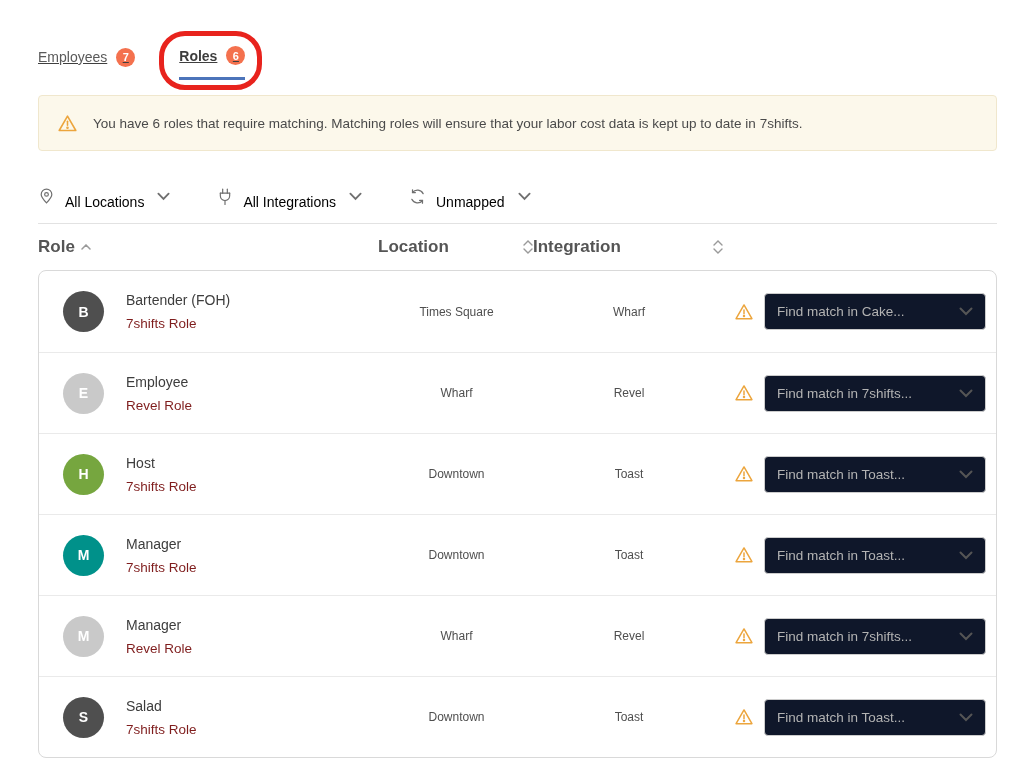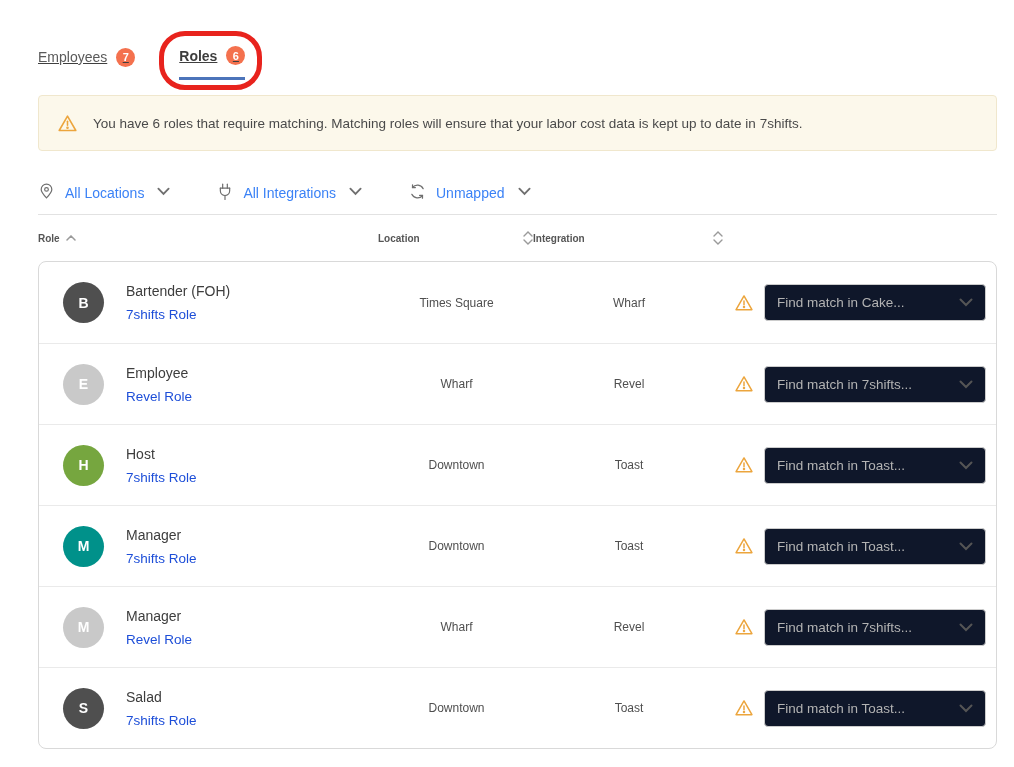--- a/index.html
+++ b/index.html
@@ -24,40 +24,40 @@
 
   
   .banner { margin-top:15px; width:959px; background:#fcf8eb; border:1px solid #f0e7cd;
             border-radius:4px; height:56px; display:flex; align-items:center; padding:0 18px; }
   .banner-text { font-size:13.5px; color:#4a4a4a; margin-left:15px; }
 
   
   .filters { margin-top:31px; display:flex; align-items:center; }
   .filter { display:flex; align-items:center; cursor:pointer; margin-right:47px; }
   .filter .f-icon { display:flex; color:#6f6f6f; }
-  .filter .f-label { font-size:14px; color:#3b82f6; margin:3px 13px 0 10px; }
+  .filter .f-label { font-size:14px; color:#000000; margin:12px 13px 0 10px; }
   .divider { margin-top:13px; width:959px; border-top:1px solid #e2e2e2; }
 
   
   .grid { display:grid; grid-template-columns:340px 155px 190px 40px 1fr; align-items:center; }
   .thead { width:959px; height:46px; }
-  .th { font-size:10px; font-weight:700; color:#555; display:flex; align-items:center; gap:6px; }
+  .th { font-size:17px; font-weight:700; color:#555; display:flex; align-items:center; gap:6px; }
   .th-center { justify-content:space-between; }
   .sort { display:flex; flex-direction:column; line-height:0; color:#9a9a9a; }
 
   
   .card { width:959px; border:1px solid #d9d9d9; border-radius:8px; overflow:hidden; background:#fff; }
   .row { height:81px; }
   .row + .row { border-top:1px solid #eaeaea; }
   .role-cell { display:flex; align-items:center; padding-left:24px; }
   .avatar { width:41px; height:41px; border-radius:50%; color:#fff; font-size:14px; font-weight:700;
             display:flex; align-items:center; justify-content:center; flex:0 0 41px; }
   .who { margin-left:22px; }
   .who .name { font-size:14px; font-weight:400; color:#3d3d3d; }
-  .who .sub { font-size:13.5px; color:#1d4ed8; margin-top:8px; }
+  .who .sub { font-size:13.5px; color:#7f1d1d; margin-top:8px; }
   .cell-center { text-align:center; font-size:12px; color:#4f4f4f; }
   .warn-cell { display:flex; justify-content:center; }
   .select-cell { padding-right:13px; display:flex; justify-content:flex-end; }
   .select { width:222px; height:37px; border:1px solid #cccccc; border-radius:4px; background:#0f172a;
             display:flex; align-items:center; justify-content:space-between; padding:0 12px; cursor:pointer; }
   .select .ph { font-size:13.5px; color:#b3b3b3; }
   .chev { color:#555; display:flex; }
 </style>
 </head>
 <body>

